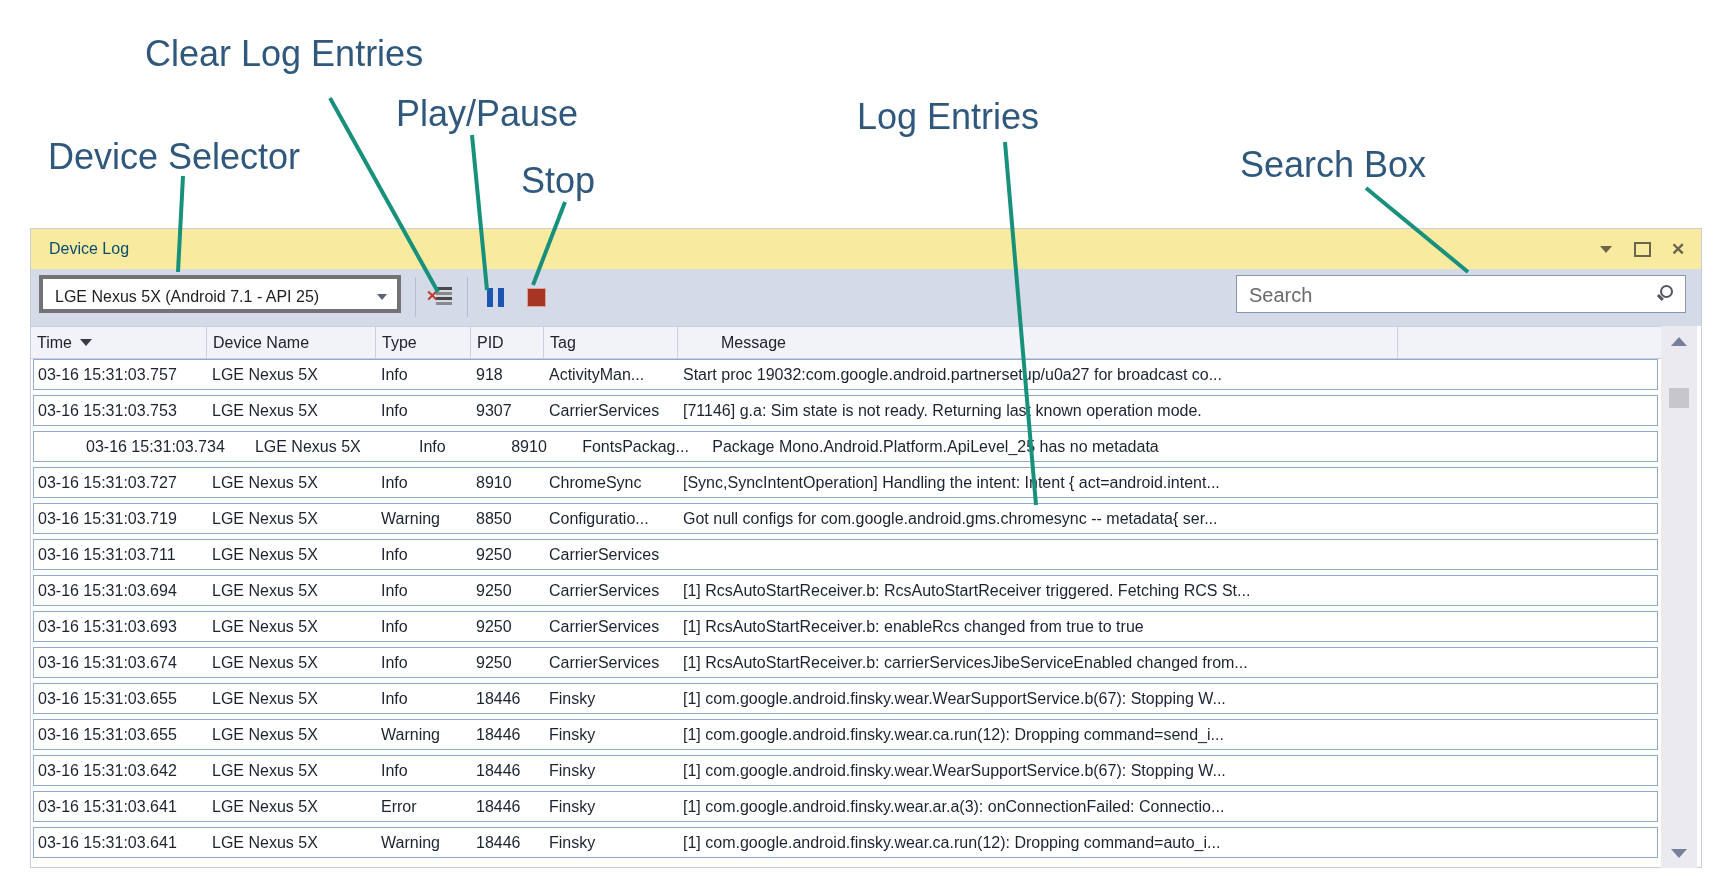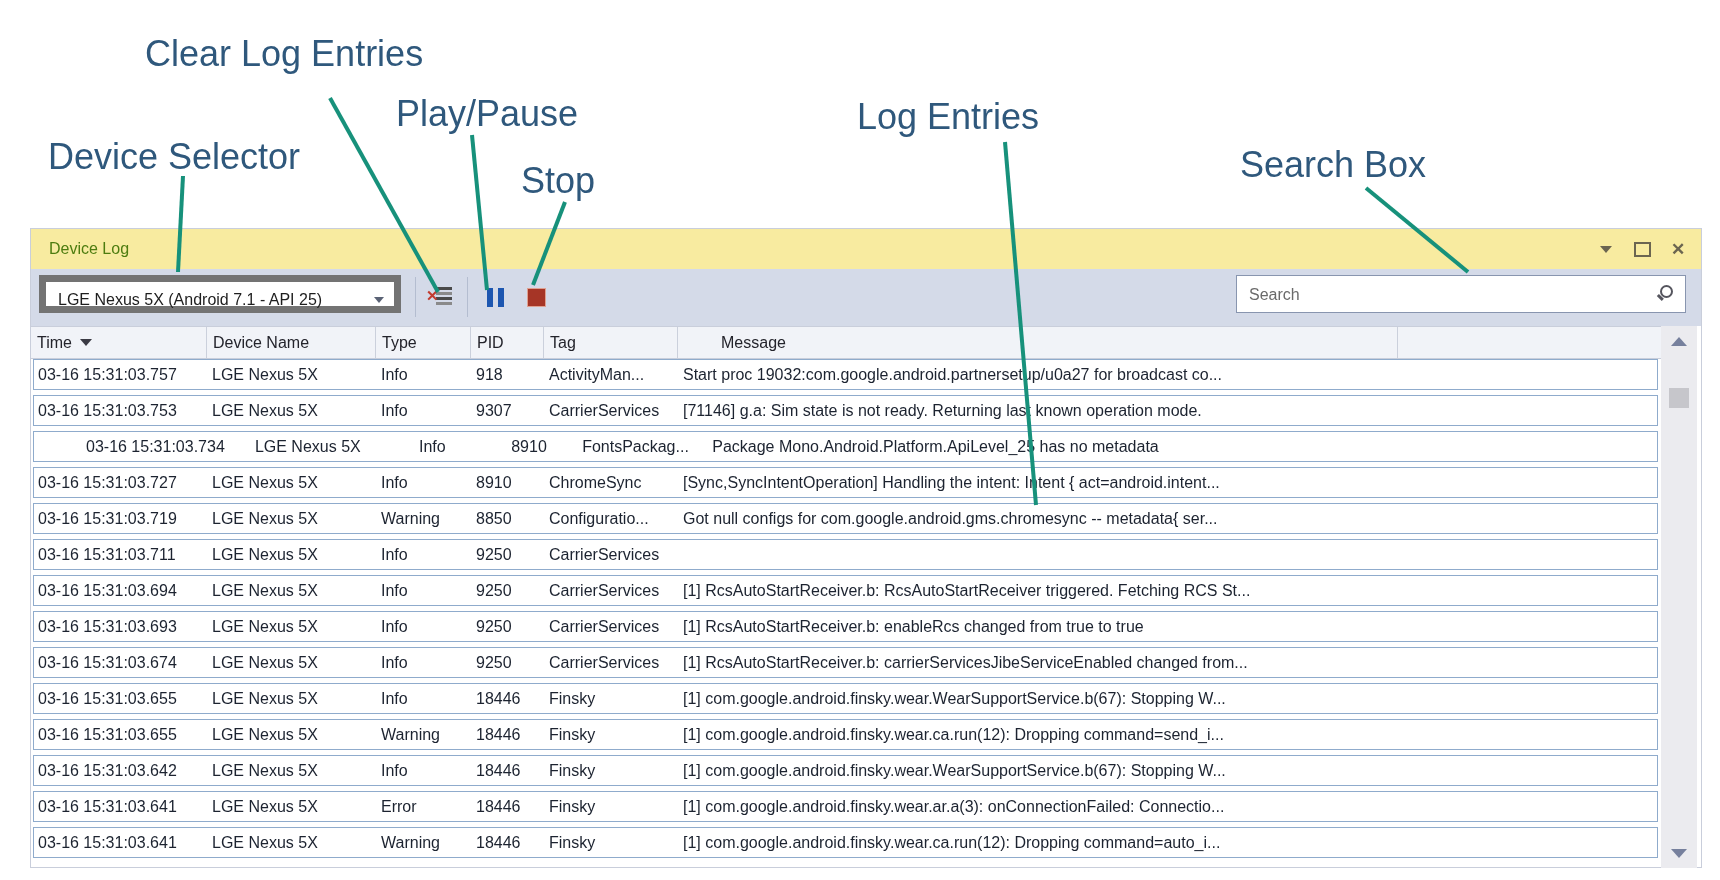--- a/index.html
+++ b/index.html
@@ -5,45 +5,45 @@
   html,body{margin:0;padding:0;}
   body{width:1720px;height:880px;position:relative;background:#ffffff;overflow:hidden;
        font-family:"Liberation Sans",sans-serif;}
   
   .callout{position:absolute;font-size:36px;color:#2F587C;white-space:nowrap;z-index:6;}
   #lines{position:absolute;left:0;top:0;width:1720px;height:880px;z-index:5;pointer-events:none;}
   
   .win{position:absolute;left:30px;top:228px;width:1672px;height:640px;background:#ffffff;
        border:1px solid #C9CEDB;box-sizing:border-box;z-index:1;}
   .titlebar{position:absolute;left:0;top:0;width:100%;height:40px;background:#F8EBA0;}
-  .title-text{position:absolute;left:18px;top:0;line-height:40px;font-size:16px;color:#4d7c0f;}
+  .title-text{position:absolute;left:18px;top:0;line-height:40px;font-size:16px;color:#0c4a6e;}
   .tb-controls{position:absolute;right:12px;top:0;height:40px;display:flex;align-items:center;gap:14px;}
   .tb-btn{width:22px;height:22px;display:flex;align-items:center;justify-content:center;color:#6B6550;cursor:default;}
   .caret-down{width:0;height:0;border-left:6px solid transparent;border-right:6px solid transparent;border-top:7px solid #6B6550;}
   .maxi{width:13px;height:11px;border:2px solid #6B6550;}
   .closex{font-size:17px;font-weight:bold;color:#6B6550;}
   
   .toolbar{position:absolute;left:0;top:40px;width:100%;height:57px;background:#D4DAE8;}
-  .combo{position:absolute;left:8px;top:6px;width:362px;height:38px;background:#fff;border:7px solid #737373;
+  .combo{position:absolute;left:8px;top:6px;width:362px;height:38px;background:#fff;border:4px solid #737373;
          box-sizing:border-box;font-size:16px;color:#1e1e1e;}
   .combo-text{position:absolute;left:12px;top:0;line-height:36px;white-space:nowrap;}
   .combo-caret{position:absolute;right:10px;top:15px;width:0;height:0;
                border-left:5px solid transparent;border-right:5px solid transparent;border-top:6px solid #5A6275;}
   .tsep{position:absolute;top:8px;width:1px;height:40px;background:#B4BDD0;}
   .toolbtn{position:absolute;width:28px;height:28px;display:flex;align-items:center;justify-content:center;}
   .clear-glyph{position:relative;width:22px;height:20px;}
   .clear-glyph .bar{position:absolute;right:0;width:16px;height:3px;background:#4A4A4A;}
   .clear-glyph .b1{top:1px}.clear-glyph .b2{top:6px;background:#8a8a8a}.clear-glyph .b3{top:11px}.clear-glyph .b4{top:16px;background:#8a8a8a}
   .clear-glyph .redx{position:absolute;left:-4px;top:1px;font-size:15px;font-weight:bold;color:#C23B2E;}
   .pause-glyph{display:flex;gap:5px;}
   .pause-glyph .pbar{width:6px;height:19px;background:#1D56B0;}
   .stop-glyph{width:17px;height:17px;background:#A63526;outline:1px solid #DFA191;}
   .search{position:absolute;right:15px;top:6px;width:450px;height:38px;background:#fff;border:1px solid #8895AF;box-sizing:border-box;}
   .search input{position:absolute;left:10px;top:1px;width:390px;height:34px;border:none;outline:none;
-                font-size:16px;color:#333;font-family:"Liberation Sans",sans-serif;background:transparent;}
+                font-size:20px;color:#333;font-family:"Liberation Sans",sans-serif;background:transparent;}
   .search input::placeholder{color:#6A6A6A;opacity:1;}
   .mag{position:absolute;right:10px;top:9px;width:18px;height:18px;}
   .mag .lens{position:absolute;left:3px;top:0;width:9px;height:9px;border:2px solid #55555E;border-radius:50%;}
   .mag .handle{position:absolute;left:0px;top:11px;width:7px;height:2.5px;background:#55555E;transform:rotate(45deg);}
   
   .thead{position:absolute;left:0;top:97px;width:1630px;height:33px;background:#F1F3F8;
          border-top:1px solid #C9CEDB;border-bottom:1px solid #C9CEDB;box-sizing:border-box;display:flex;}
   .th{height:100%;line-height:31px;font-size:16px;color:#23232B;padding-left:6px;box-sizing:border-box;
       border-right:1px solid #CBD0DC;white-space:nowrap;overflow:hidden;display:flex;align-items:center;gap:8px;}
   .sortarrow{width:0;height:0;border-left:6px solid transparent;border-right:6px solid transparent;border-top:7px solid #3A3A44;}

